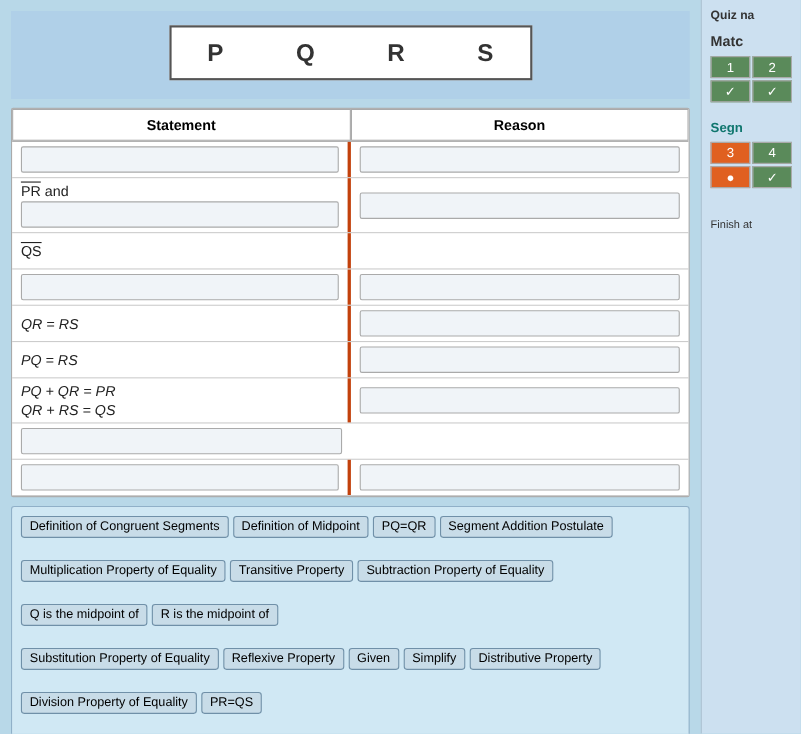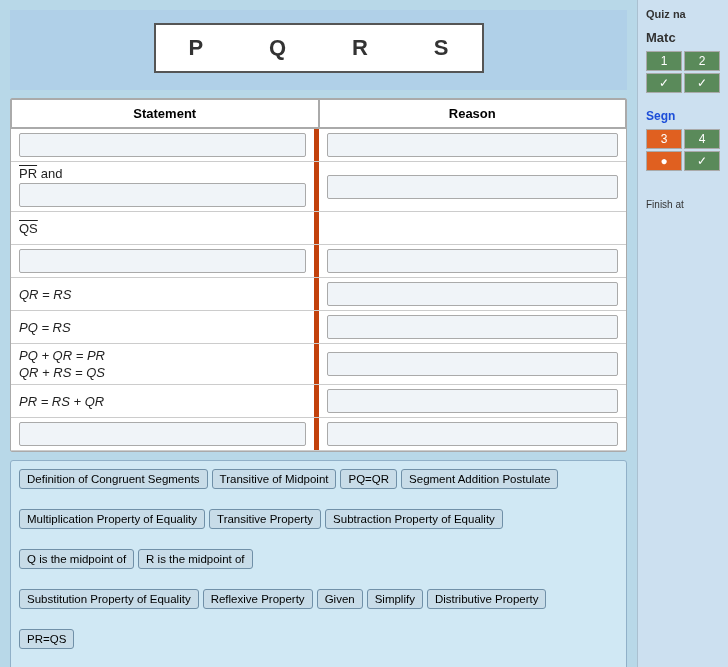--- a/index.html
+++ b/index.html
@@ -94,21 +94,21 @@
 
     .proof-row {
       display: grid;
       grid-template-columns: 1fr 1fr;
       border-bottom: 1px solid #ccc;
     }
 
     .proof-cell {
       padding: 4px 8px;
       font-size: 13px;
-      border-right: 5px solid #c2410c;
+      border-right: 3px solid #c2410c;
       min-height: 32px;
       display: flex;
       align-items: center;
     }
 
     .proof-cell:last-child {
       border-right: none;
     }
 
     .input-box {
@@ -220,21 +220,21 @@
     }
 
     .num-cell.orange {
       background: #e06020;
       color: white;
     }
 
     .segn-label {
       font-size: 12px;
       font-weight: bold;
-      color: #1d4ed8;
+      color: #0f766e;
       margin-top: 4px;
     }
 
     .finish-text {
       font-size: 10px;
       color: #333;
       margin-top: 16px;
     }
 
     .math-italic {
@@ -326,62 +326,60 @@
           <span class="statement-text math-italic">PQ + QR = PR</span>
           <span class="statement-text math-italic">QR + RS = QS</span>
         </div>
         <div class="proof-cell">
           <input class="input-box" type="text" style="">
         </div>
       </div>
 
       <div class="proof-row">
         <div class="proof-cell">
-          <span class="statement-text math-italic">PR = RS + QR</span>
-        </div>
-        <div class="proof-cell">
           <input class="input-box" type="text" style="">
         </div>
       </div>
 
       <div class="proof-row">
         <div class="proof-cell">
           <input class="input-box" type="text" style="">
         </div>
         <div class="proof-cell">
           <input class="input-box" type="text" style="">
         </div>
       </div>
 
     </div>
 
     <div class="tiles-area">
       <div class="tiles-row">
         <span class="tile">Definition of Congruent Segments</span>
-        <span class="tile">Transitive of Midpoint</span>
+        <span class="tile">Definition of Midpoint</span>
         <span class="tile">PQ=QR</span>
         <span class="tile">Segment Addition Postulate</span>
       </div>
       <div class="tiles-row">
         <span class="tile">Multiplication Property of Equality</span>
         <span class="tile">Transitive Property</span>
         <span class="tile">Subtraction Property of Equality</span>
       </div>
       <div class="tiles-row">
         <span class="tile">Q is the midpoint of</span>
         <span class="tile">R is the midpoint of</span>
       </div>
       <div class="tiles-row">
         <span class="tile">Substitution Property of Equality</span>
         <span class="tile">Reflexive Property</span>
         <span class="tile">Given</span>
         <span class="tile">Simplify</span>
         <span class="tile">Distributive Property</span>
       </div>
       <div class="tiles-row">
+        <span class="tile">Division Property of Equality</span>
         <span class="tile">PR=QS</span>
       </div>
     </div>
 
     <div class="bottom-bar">
       <button class="check-btn">Check</button>
       <div class="question-mark">?</div>
     </div>
 
   </div>

